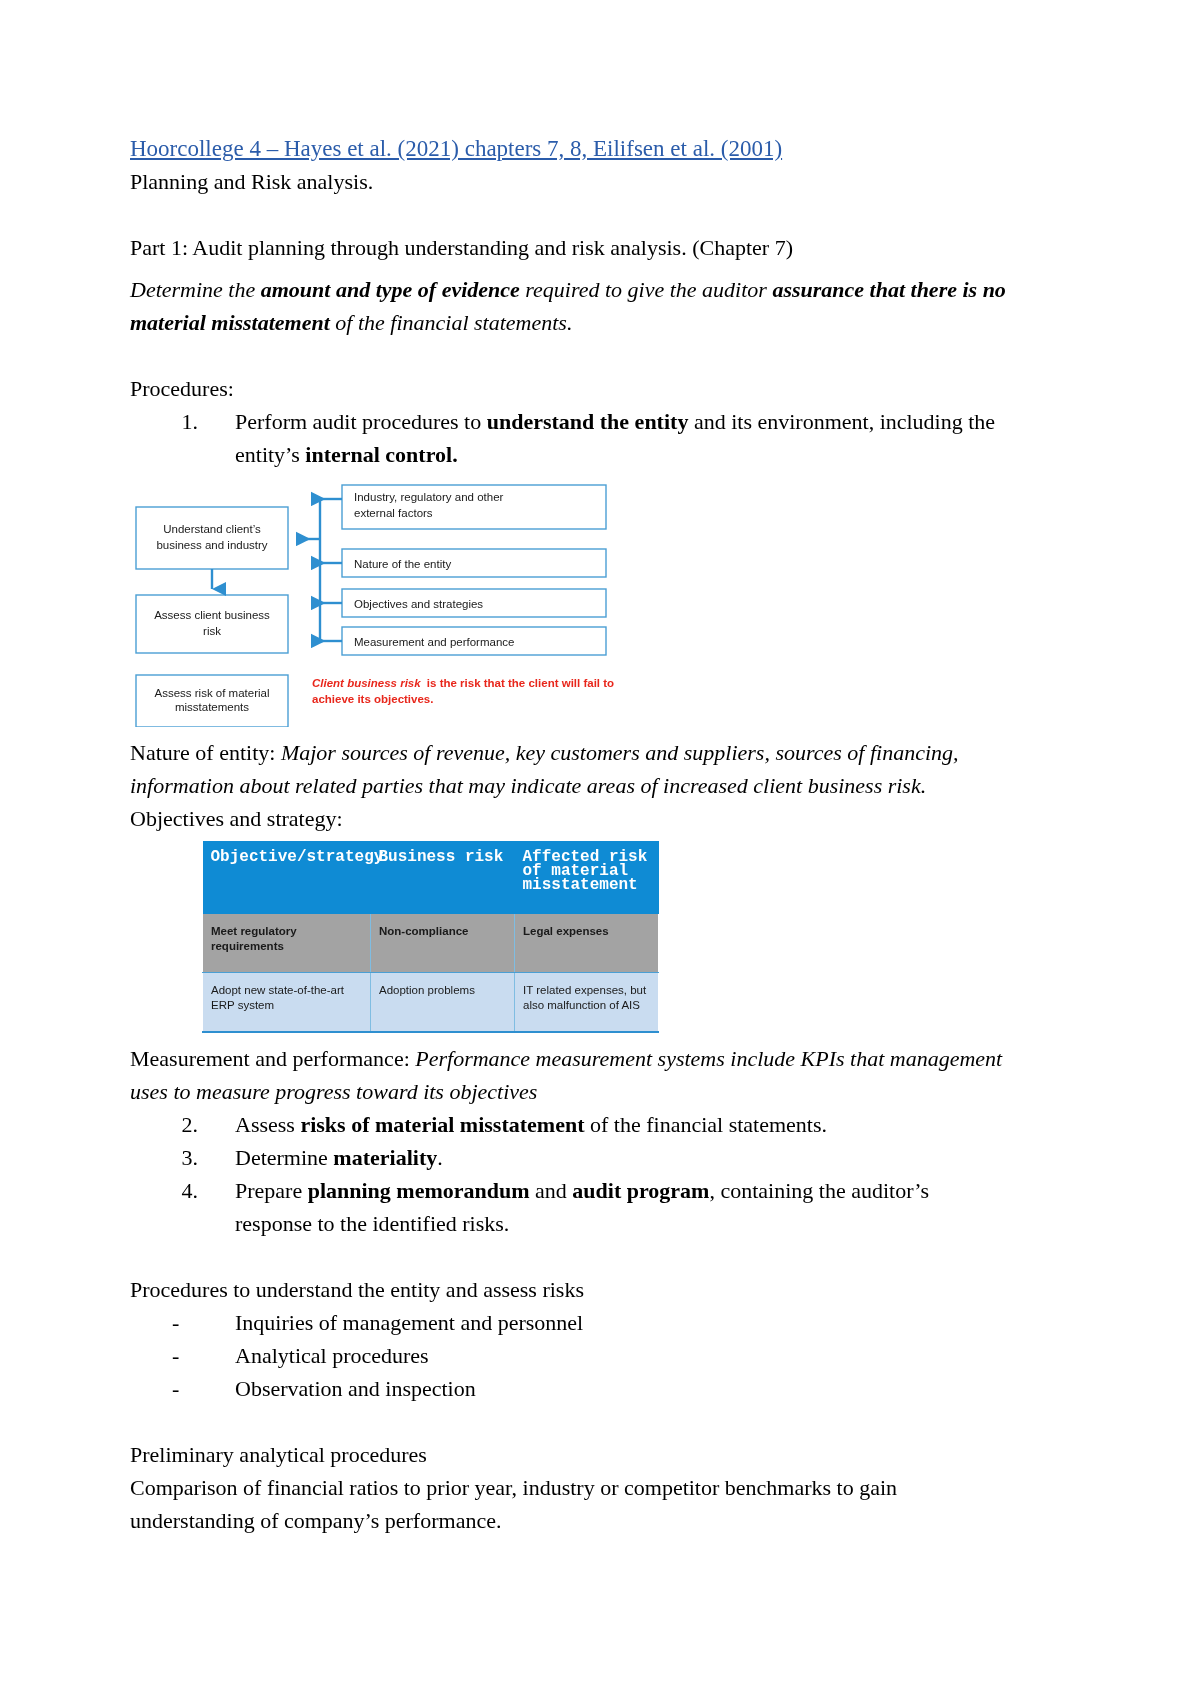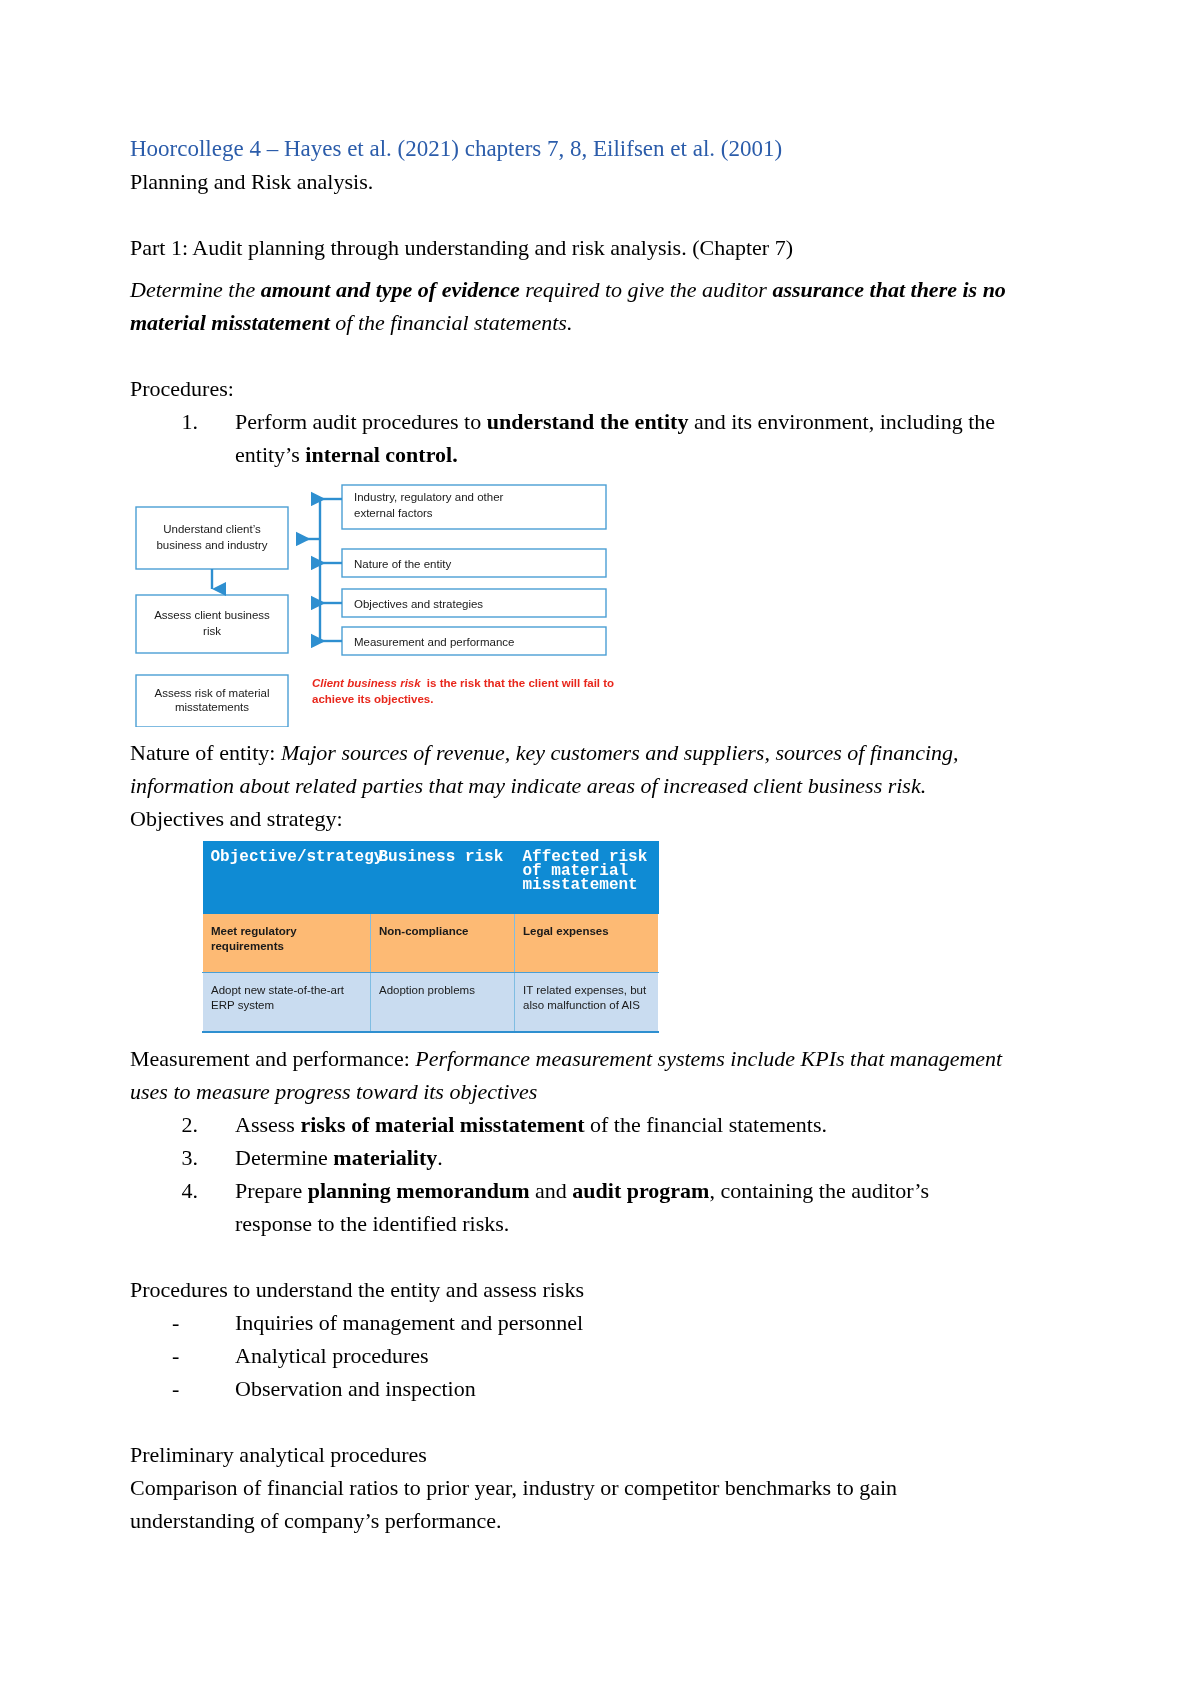--- a/index.html
+++ b/index.html
@@ -28,20 +28,21 @@
     top: 132px;
     width: 878px;
   }
 
   
   .h-title {
     color: #2B5CAA;
     font-size: 23px;
     line-height: 33px;
     font-family: "Liberation Serif", serif;
+    text-decoration: underline;
   }
   .p {
     font-size: 22px;
     line-height: 33px;
     font-family: "Liberation Serif", serif;
   }
   .p.italic { font-style: italic; margin-top: 9px; }
   .p b { font-weight: bold; }
   .spacer-line { height: 33px; }
 
@@ -140,21 +141,21 @@
     font-size: 11.5px;
     line-height: 15px;
     vertical-align: top;
     padding: 10px 8px 18px 8px;
     border-left: 1px solid #7FBDE2;
     border-right: 1px solid #7FBDE2;
     border-bottom: 1px solid #4A9FD4;
     color: #1a1a1a;
   }
   table.obj-table tr.row-0 td { background: #C9DCF0; font-weight: bold; }
-  table.obj-table tr.row-1 td { background: #fdba74; font-weight: bold; }
+  table.obj-table tr.row-1 td { background: #a3a3a3; font-weight: bold; }
   table.obj-table tr.row-2 td { background: #C9DCF0; font-weight: normal; }
   table.obj-table tr.row-2 td { border-bottom: 2px solid #2E8FD0; }
   table.obj-table td.c0 { border-left: 1px solid #ffffff; }
   table.obj-table td.c2 { border-right: 1px solid #ffffff; }
   .col0 { width: 168px; }
   .col1 { width: 144px; }
   .col2 { width: 144px; }
 </style>
 </head>
 <body>

